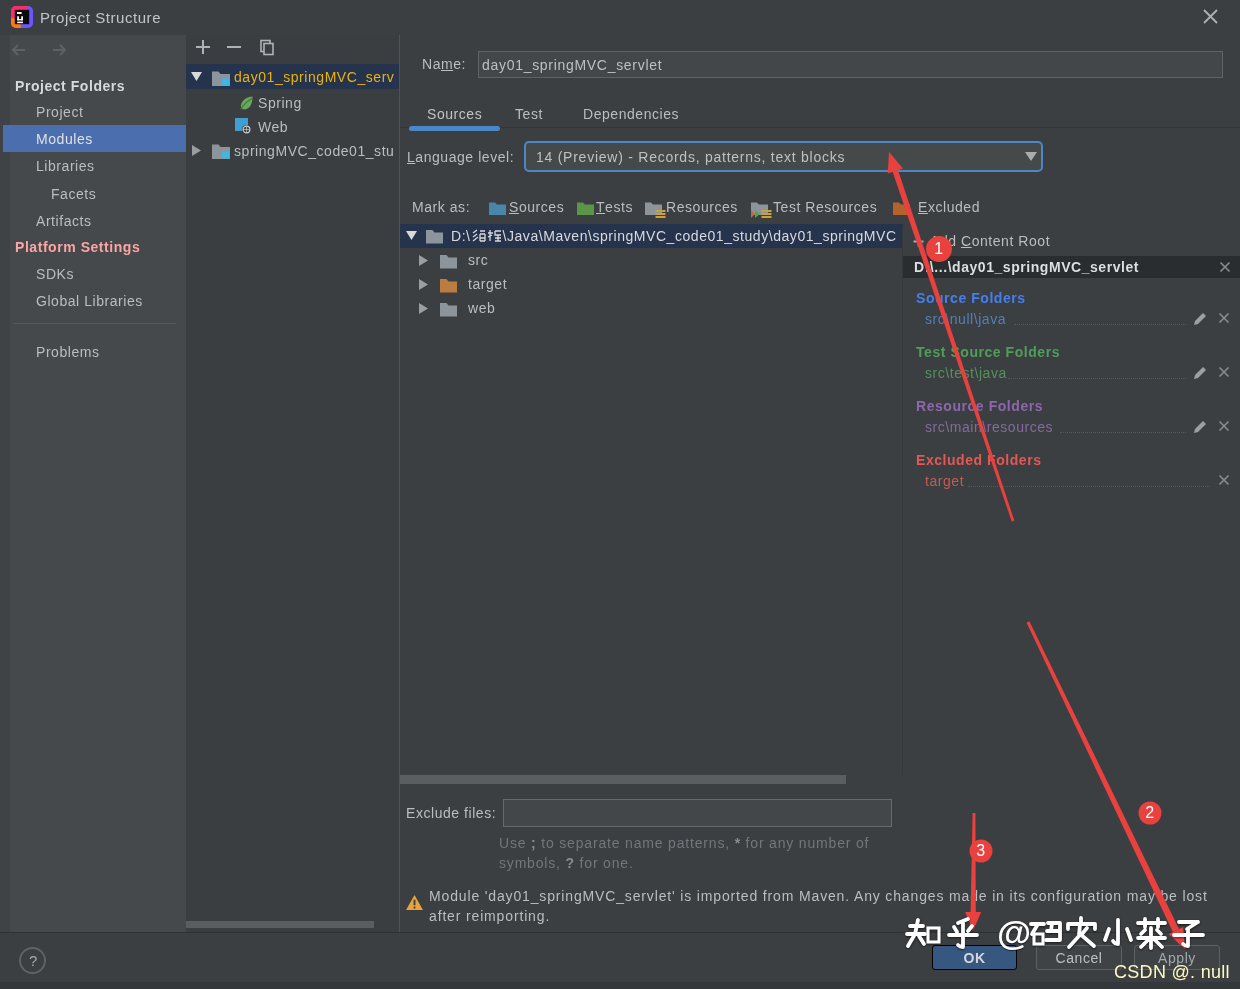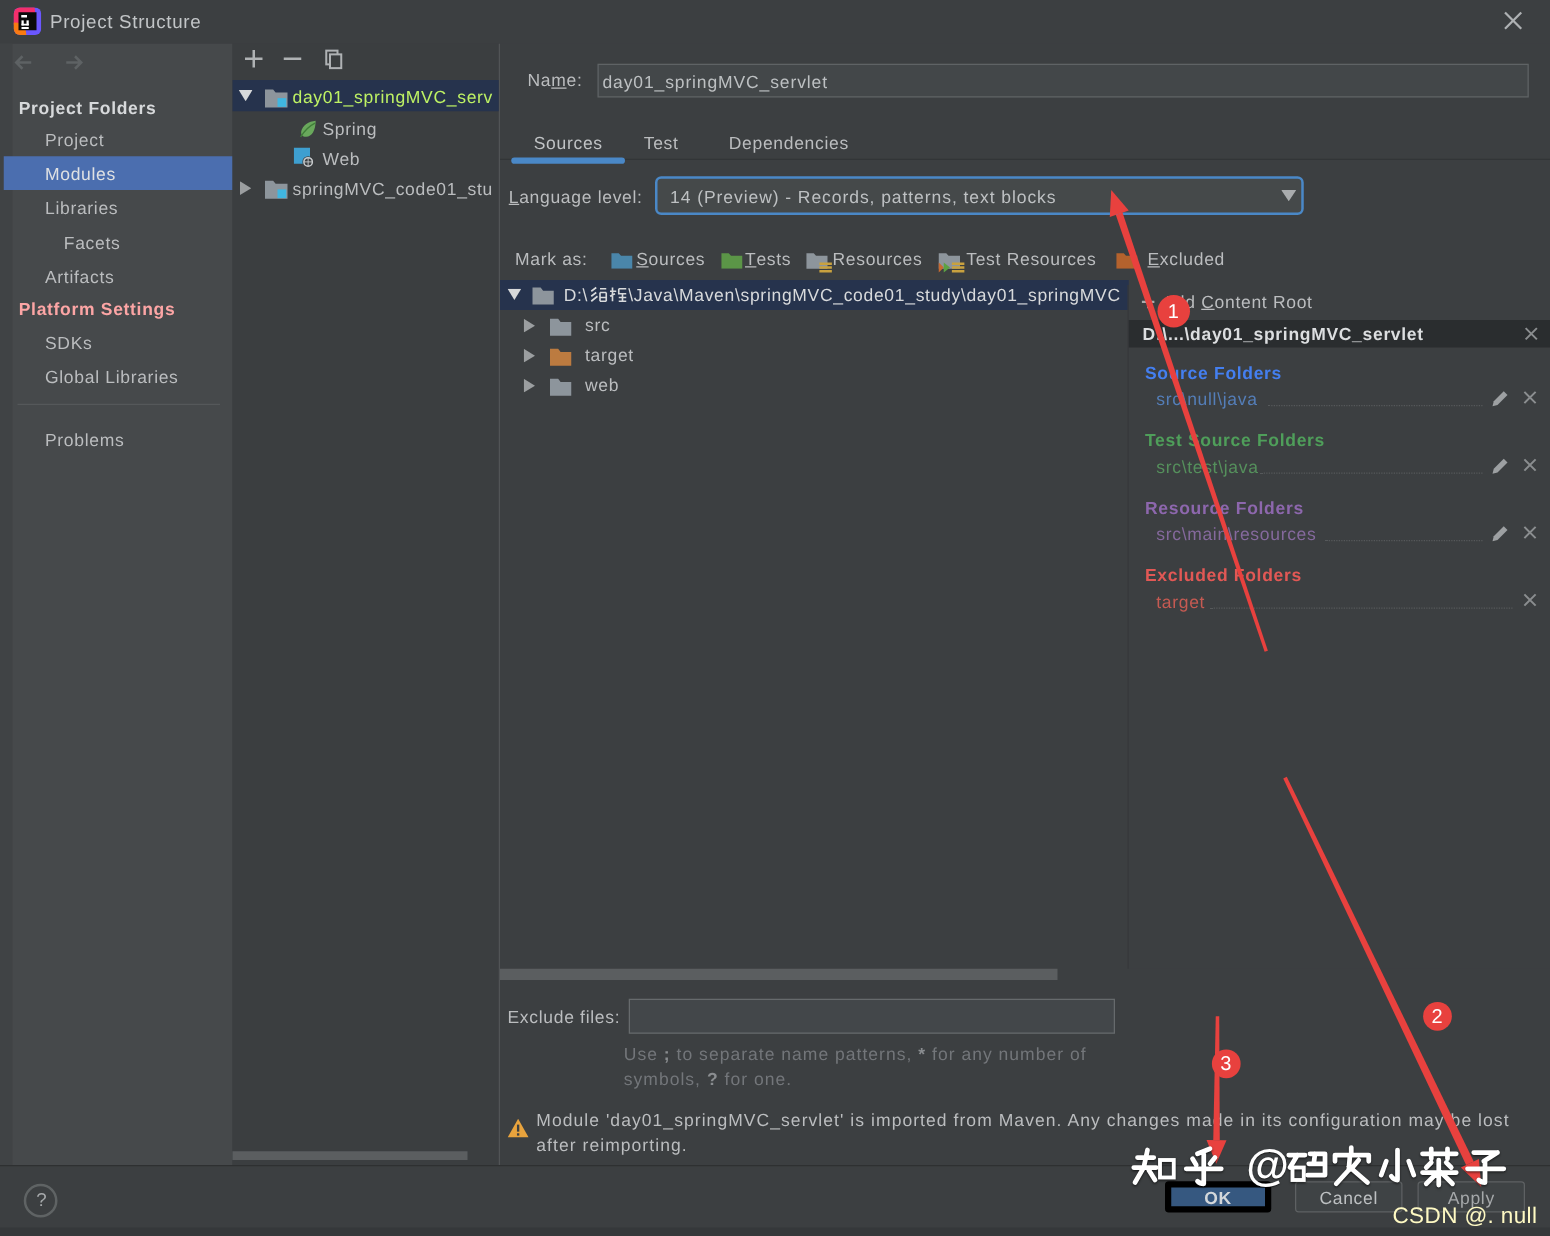--- a/index.html
+++ b/index.html
@@ -66,21 +66,21 @@
 </svg>
 
 <div class="abs" style="left:186px;top:64px;width:213px;height:25px;background:#26334d;"></div>
 <svg class="abs" style="left:191px;top:72px;" width="11" height="9">
     <path d="M0 0 H11 L5.5 9 Z" fill="#d7d9da"></path>
   </svg>
 <svg class="abs" style="left:211px;top:68px;" width="20" height="19" viewBox="0 0 20 19">
   <path d="M1 3.5 h6.5 l2 2.5 H19 v12 H1 Z" fill="#8d959c"></path>
   <rect x="11" y="10.5" width="7" height="7" fill="#40b6e0"></rect>
 </svg>
-<div class="row" style="left:234px;top:64px;height:25px;width:165px;overflow:hidden;color:#bef264;white-space:nowrap;">day01_springMVC_serv</div>
+<div class="row" style="left:234px;top:64px;height:25px;width:165px;overflow:hidden;color:#eab308;white-space:nowrap;">day01_springMVC_serv</div>
 
 <svg class="abs" style="left:238px;top:95px;" width="16" height="16" viewBox="0 0 16 16">
   <path d="M14.5 1.5 C9 2 4 5 3 10 c-.6 3 1.5 4.6 4 4.4 c4.5-.3 7.5-5 7.5-12.9 Z" fill="#69a85c"></path>
   <path d="M2.5 14.5 C6 9 10 5.5 14 3.5" stroke="#3f7d38" stroke-width="1.1" fill="none"></path>
 </svg>
 <div class="row" style="left:258px;top:91px;height:24px;">Spring</div>
 
 <svg class="abs" style="left:235px;top:118px;" width="17" height="17" viewBox="0 0 17 17">
   <rect x="0" y="0" width="13" height="13" fill="#3e9fd0"></rect>
   <circle cx="11.5" cy="11.5" r="4.6" fill="#3b3e40"></circle>
@@ -248,21 +248,21 @@
   <path d="M9 0 L18 16 H0 Z" fill="#e8a33d"></path>
   <rect x="8" y="5" width="2" height="6" fill="#3c3f41"></rect>
   <rect x="8" y="12.4" width="2" height="2" fill="#3c3f41"></rect>
 </svg>
 <div class="row" style="left:429px;top:886px;height:20px;letter-spacing:0.85px;">Module 'day01_springMVC_servlet' is imported from Maven. Any changes made in its configuration may be lost</div>
 <div class="row" style="left:429px;top:906px;height:20px;letter-spacing:0.85px;">after reimporting.</div>
 
 <div class="abs" style="left:0;top:932px;width:1240px;height:57px;background:#3c3f41;border-top:1px solid #2e3031;"></div>
 <div class="abs" style="left:19px;top:947px;width:27px;height:27px;border:2px solid #5f6364;border-radius:50%;"></div>
 <div class="row" style="left:29px;top:947px;height:27px;color:#a5a8aa;font-size:15px;">?</div>
-<div class="abs row" style="left:932px;top:945px;width:85px;height:25px;background:#365880;border:5px solid #000000;border-radius:3px;justify-content:center;color:#d3d7da;font-weight:bold;">OK</div>
+<div class="abs row" style="left:932px;top:945px;width:85px;height:25px;background:#365880;border:1px solid #000000;border-radius:3px;justify-content:center;color:#d3d7da;font-weight:bold;">OK</div>
 <div class="abs row" style="left:1036px;top:945px;width:86px;height:25px;background:#3f4345;border:1px solid #5e6163;border-radius:3px;justify-content:center;color:#bdc0c2;">Cancel</div>
 <div class="abs row" style="left:1134px;top:945px;width:86px;height:25px;background:#3f4345;border:1px solid #5e6163;border-radius:3px;justify-content:center;color:#a5a8aa;">Apply</div>
 
 <div class="abs" style="left:0;top:982px;width:1240px;height:7px;background:#35383a;"></div>
 
 <svg class="abs" style="left:0;top:0;" width="1240" height="989" viewBox="0 0 1240 989">
   <g fill="#e8413e">
 
     <polygon points="1014.3,520.6 898.0,170.0 892.7,171.9 1011.7,521.4"></polygon>
     <polygon points="889.0,152.0 903.0,168.4 887.8,173.5"></polygon>

